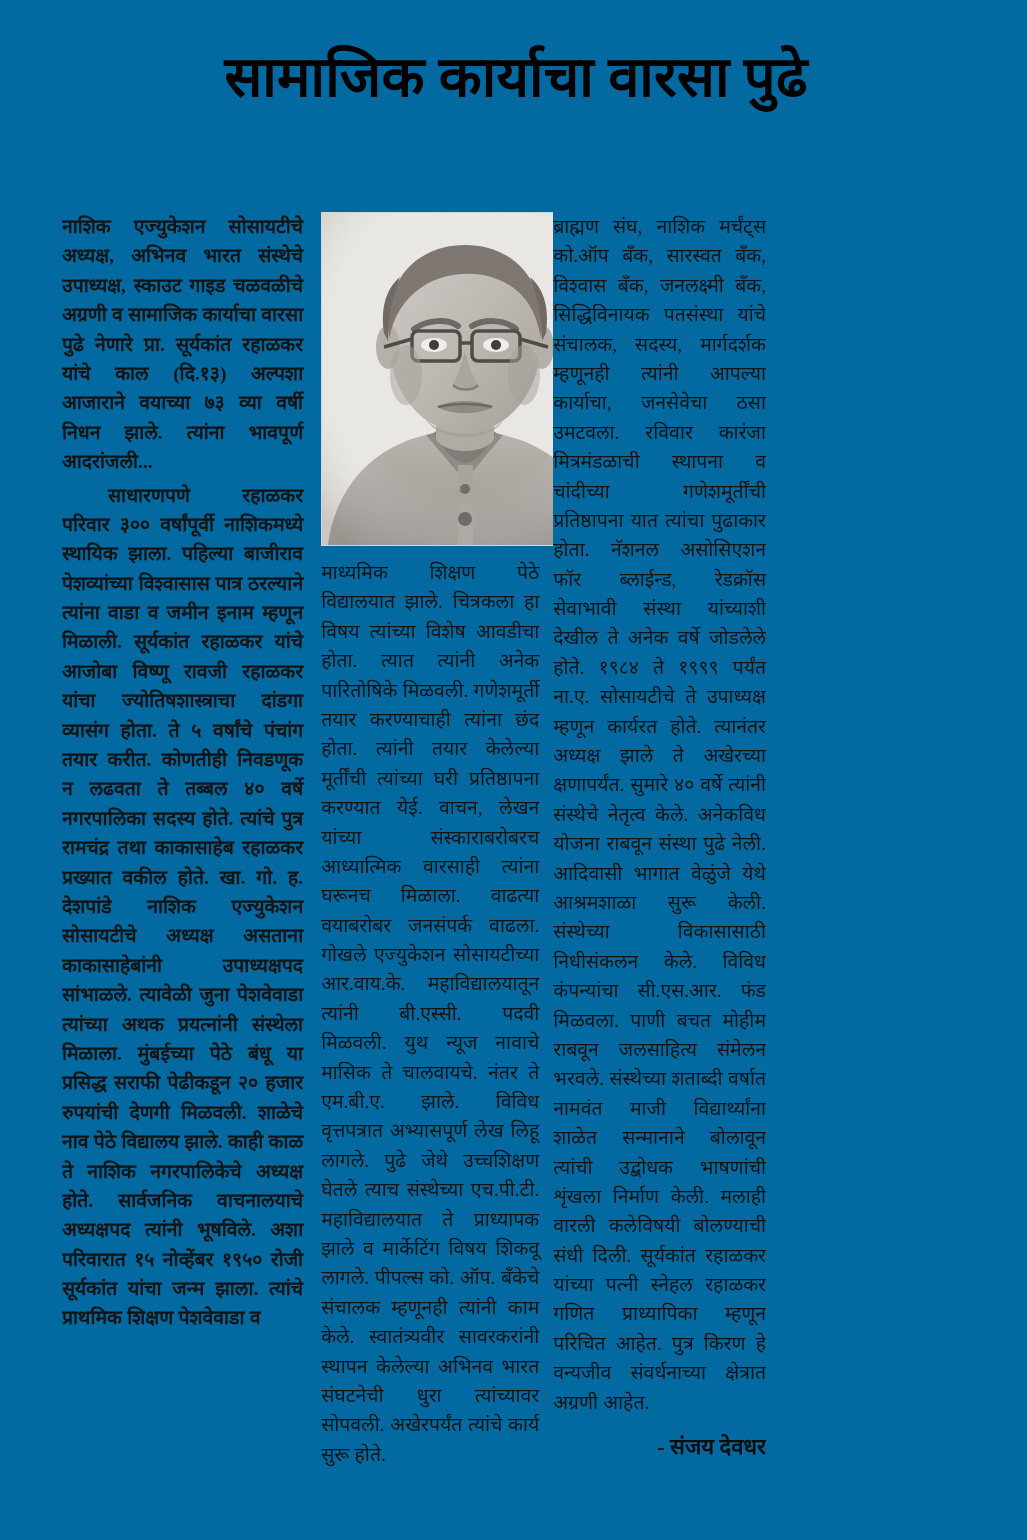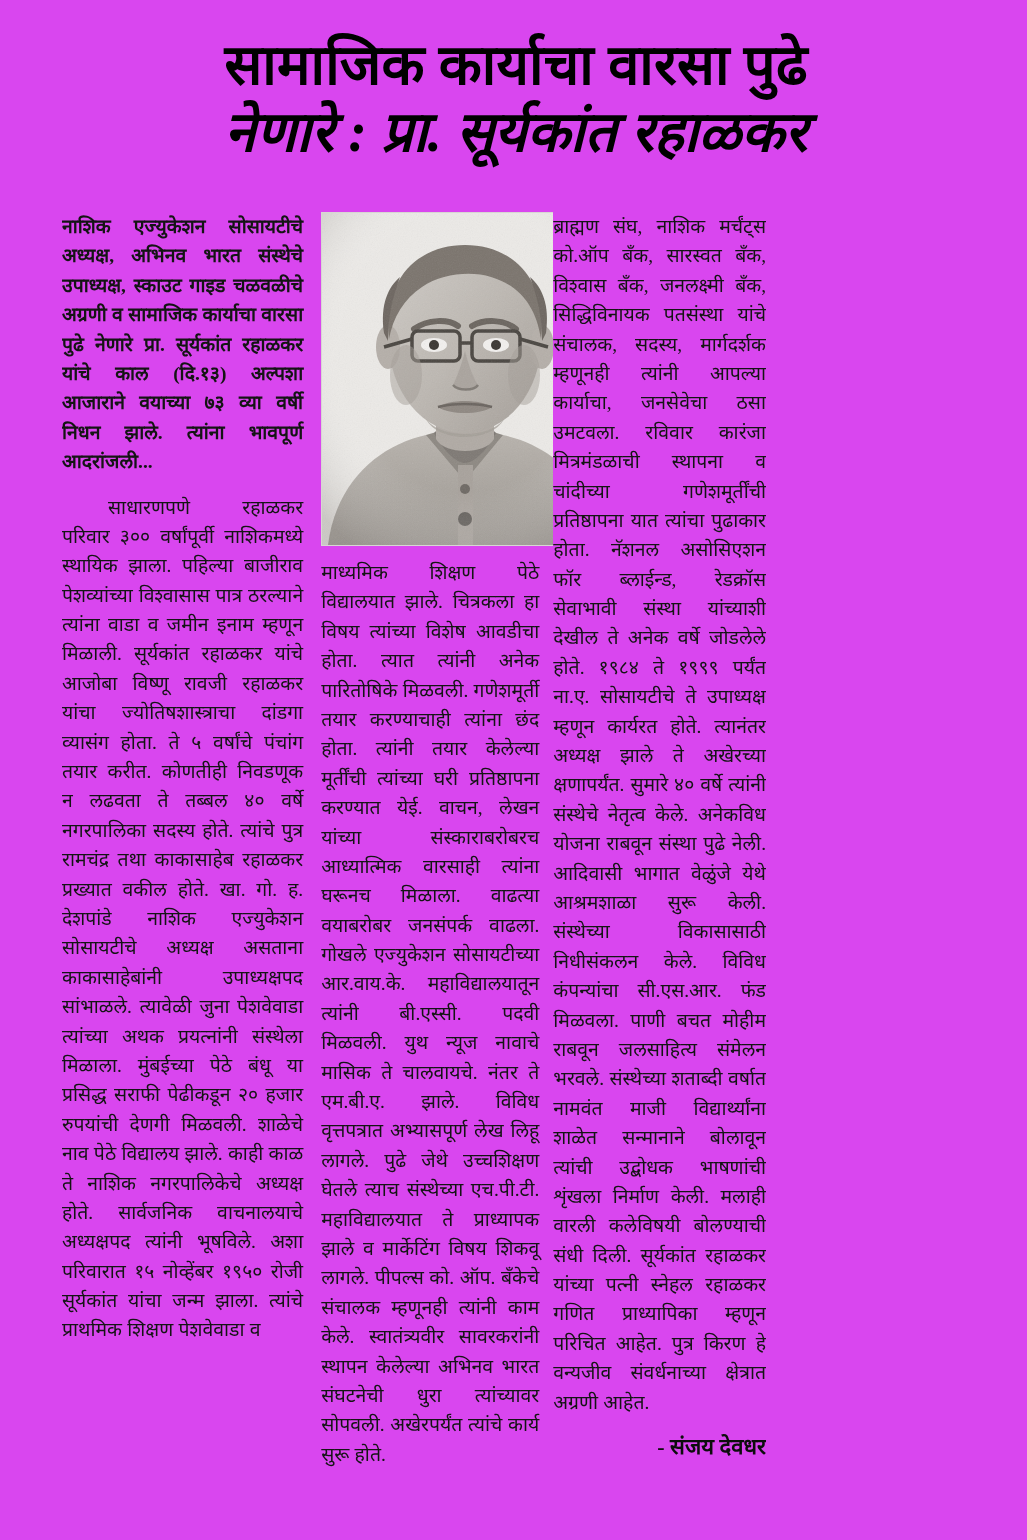--- a/index.html
+++ b/index.html
@@ -13,23 +13,23 @@
     height: 1540px;
     overflow: hidden;
     font-family: "Liberation Serif", "DejaVu Serif", serif;
     color: #111111;
     background: #fdfdfc;
   }
   .page {
     position: relative;
     width: 1027px;
     height: 1540px;
-    background: #d946ef;
+    background: #0369a1;
     box-sizing: border-box;
-    padding: 4px;
+    padding: 16px;
   }
 
   
   .headline {
     margin: 0;
     padding: 28px 55px 6px 60px;
     text-align: center;
     font-family: "Liberation Serif", "DejaVu Serif", serif;
     font-weight: bold;
     font-size: 56px;
@@ -71,21 +71,21 @@
   p.body {
     margin: 0;
     font-size: 19.4px;
     line-height: 1.515;
     text-align: justify;
     text-justify: inter-word;
     word-spacing: 0.02em;
     color: #141414;
     font-family: "Liberation Serif", "DejaVu Serif", serif;
   }
-  p.body + p.body { margin-top: 16px; }
+  p.body + p.body { margin-top: 4px; font-weight: bold; }
 
   .intro {
     font-weight: bold;
     font-size: 20.6px;
     line-height: 1.56;
     text-align: left;
     margin: 0 0 12px 0;
   }
   .indent { text-indent: 46px; }
 
@@ -128,21 +128,20 @@
     letter-spacing: 0.5px;
   }
 </style>
 </head>
 <body>
 
 <div class="page">
 
   <h1 class="headline">
     <span class="hl-line hl-line-1">सामाजिक कार्याचा वारसा पुढे</span>
-    <span class="hl-line hl-line-2">नेणारे : प्रा. सूर्यकांत रहाळकर</span>
   </h1>
 
   <div class="content">
 
     <div class="col col-1">
       <p class="body intro">नाशिक एज्युकेशन सोसायटीचे अध्यक्ष, अभिनव भारत संस्थेचे उपाध्यक्ष, स्काउट गाइड चळवळीचे अग्रणी व सामाजिक कार्याचा वारसा पुढे नेणारे प्रा. सूर्यकांत रहाळकर यांचे काल (दि.१३) अल्पशा आजाराने वयाच्या ७३ व्या वर्षी निधन झाले. त्यांना भावपूर्ण आदरांजली...</p>
       <p class="body indent">साधारणपणे रहाळकर परिवार ३०० वर्षांपूर्वी नाशिकमध्ये स्थायिक झाला. पहिल्या बाजीराव पेशव्यांच्या विश्वासास पात्र ठरल्याने त्यांना वाडा व जमीन इनाम म्हणून मिळाली. सूर्यकांत रहाळकर यांचे आजोबा विष्णू रावजी रहाळकर यांचा ज्योतिषशास्त्राचा दांडगा व्यासंग होता. ते ५ वर्षांचे पंचांग तयार करीत. कोणतीही निवडणूक न लढवता ते तब्बल ४० वर्षे नगरपालिका सदस्य होते. त्यांचे पुत्र रामचंद्र तथा काकासाहेब रहाळकर प्रख्यात वकील होते. खा. गो. ह. देशपांडे नाशिक एज्युकेशन सोसायटीचे अध्यक्ष असताना काकासाहेबांनी उपाध्यक्षपद सांभाळले. त्यावेळी जुना पेशवेवाडा त्यांच्या अथक प्रयत्नांनी संस्थेला मिळाला. मुंबईच्या पेठे बंधू या प्रसिद्ध सराफी पेढीकडून २० हजार रुपयांची देणगी मिळवली. शाळेचे नाव पेठे विद्यालय झाले. काही काळ ते नाशिक नगरपालिकेचे अध्यक्ष होते. सार्वजनिक वाचनालयाचे अध्यक्षपद त्यांनी भूषविले. अशा परिवारात १५ नोव्हेंबर १९५० रोजी सूर्यकांत यांचा जन्म झाला. त्यांचे प्राथमिक शिक्षण पेशवेवाडा व</p>
     </div>
 
     <div class="col col-2">

